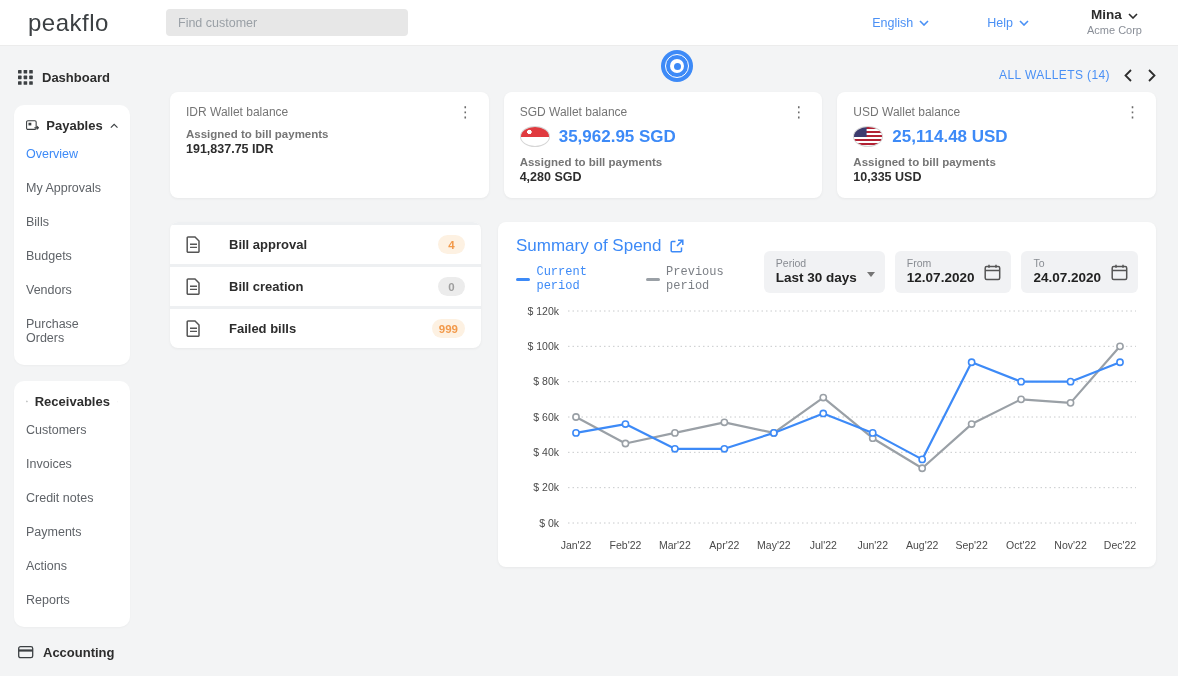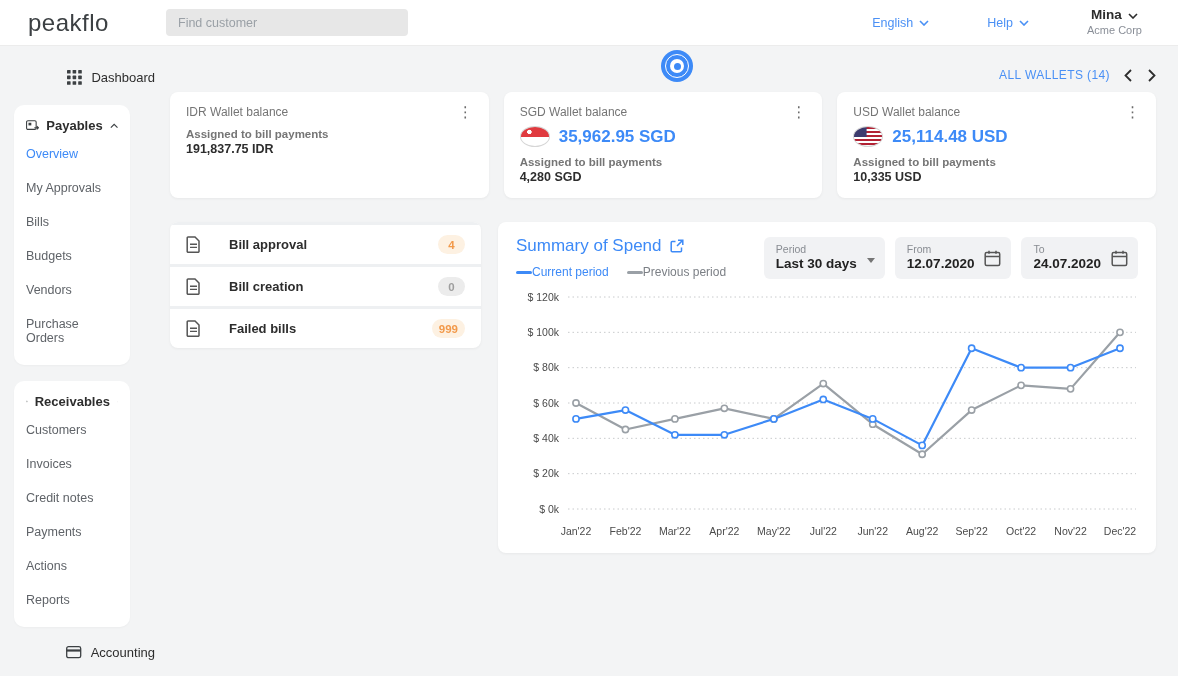--- a/index.html
+++ b/index.html
@@ -21,21 +21,21 @@
   .user-name-row { display:flex; align-items:center; gap:6px; font-size:13.5px; font-weight:700; color:#2d2d2d;justify-content:center; }
   .user-org { font-size:11px; color:#8a8f98; }
 
   
   .page { display:flex; height:630px; background:#f3f4f5; }
   .sidebar { width:155px; flex:none; padding:20px 0 0 18px; }
   .main { flex:1; padding:0 22px 0 15px; }
 
   
   .side-item { display:flex; align-items:center; gap:9px; font-size:13px;
-    color:#2d2d2d; font-weight:400; cursor:pointer; padding:4px 0;justify-content:flex-end; }
+    color:#2d2d2d; font-weight:700; cursor:pointer; padding:4px 0; }
   .side-item svg { flex:none; }
   .side-card { background:#fff; border-radius:10px; width:116px; padding:13px 12px 10px 12px;
     margin:16px 0 14px -4px; box-shadow:0 1px 2px rgba(0,0,0,0.03); }
   .group-header { display:flex; align-items:center; gap:7px; font-size:13px;
     font-weight:600; color:#2d2d2d; cursor:pointer; }
   .group-header .chev { margin-left:auto; }
   .group-list { list-style:none; margin-top:4px; }
   .group-list li { font-size:12.5px; color:#5f6368; padding:10px 0; cursor:pointer; }
   .group-list li.active { color:#3d8af7; font-weight:500; }
   .side-bottom { margin-top:12px; }
@@ -82,21 +82,21 @@
     font-weight:700; padding:0 7px; }
   .badge-orange { color:#f2994a; background:#fdf1e2; }
   .badge-gray { color:#9e9e9e; background:#ececec; }
 
   .chart-card { flex:1; background:#fff; border-radius:8px; padding:14px 18px 10px 18px;
     box-shadow:0 1px 3px rgba(0,0,0,0.05); }
   .chart-header { display:flex; justify-content:space-between; align-items:flex-end; }
   .chart-title-row { display:flex; align-items:center; gap:8px; cursor:pointer; }
   .chart-title { font-size:17px; font-weight:500; color:#3d8af7; }
   .legend { display:flex; gap:18px; margin-top:9px; }
-  .legend-item { display:flex; align-items:center; font-size:12px; }
+  .legend-item { display:flex; align-items:center; gap:6px; font-size:12px;font-family:Liberation Mono, monospace; }
   .legend-dash { width:16px; height:3px; border-radius:2px; }
   .legend-current { color:#3d8af7; }
   .legend-current .legend-dash { background:#3d8af7; }
   .legend-previous { color:#7b7f85; }
   .legend-previous .legend-dash { background:#9aa0a6; }
   .pickers { display:flex; gap:10px; }
   .picker { background:#f1f2f4; border-radius:6px; padding:6px 10px 6px 12px;
     display:flex; align-items:center; gap:10px; cursor:pointer; }
   .picker-texts { line-height:1.25; }
   .picker-label { font-size:10.5px; color:#888c92; }

